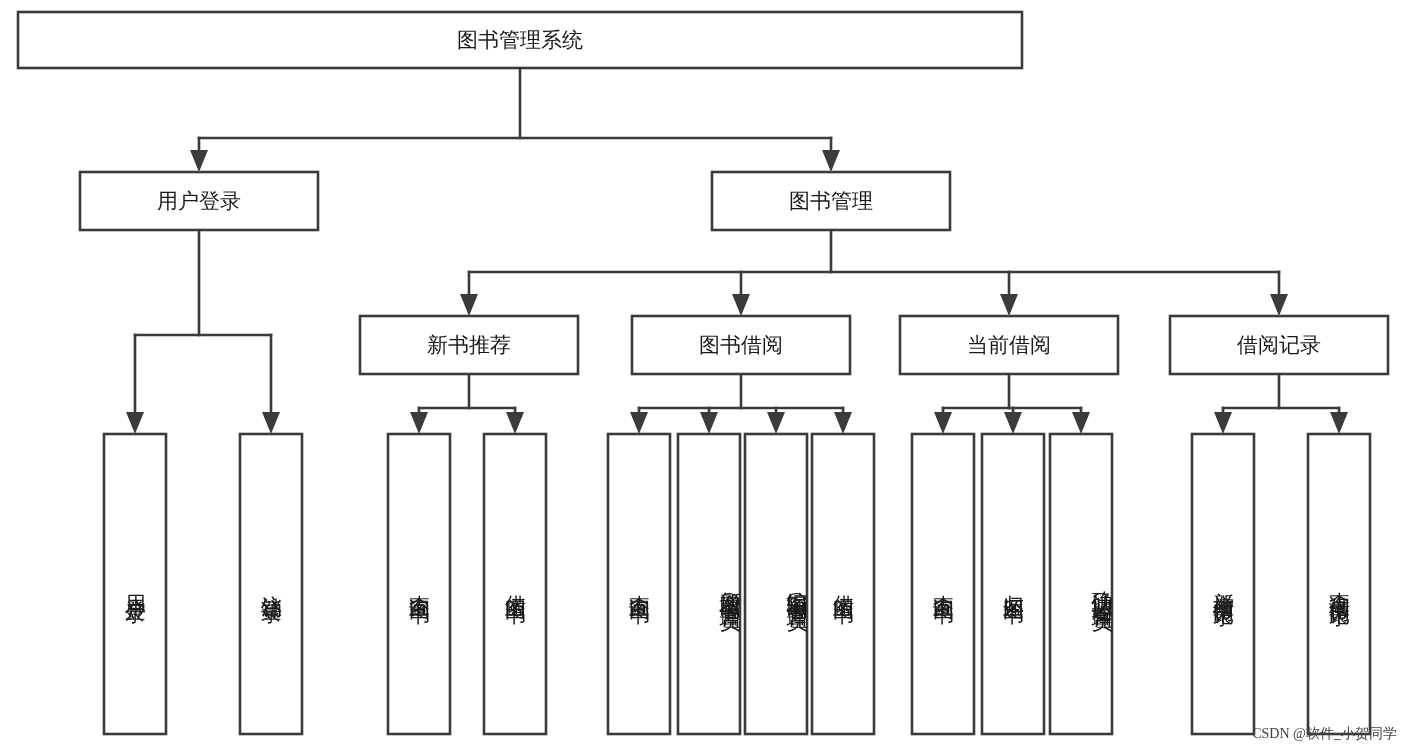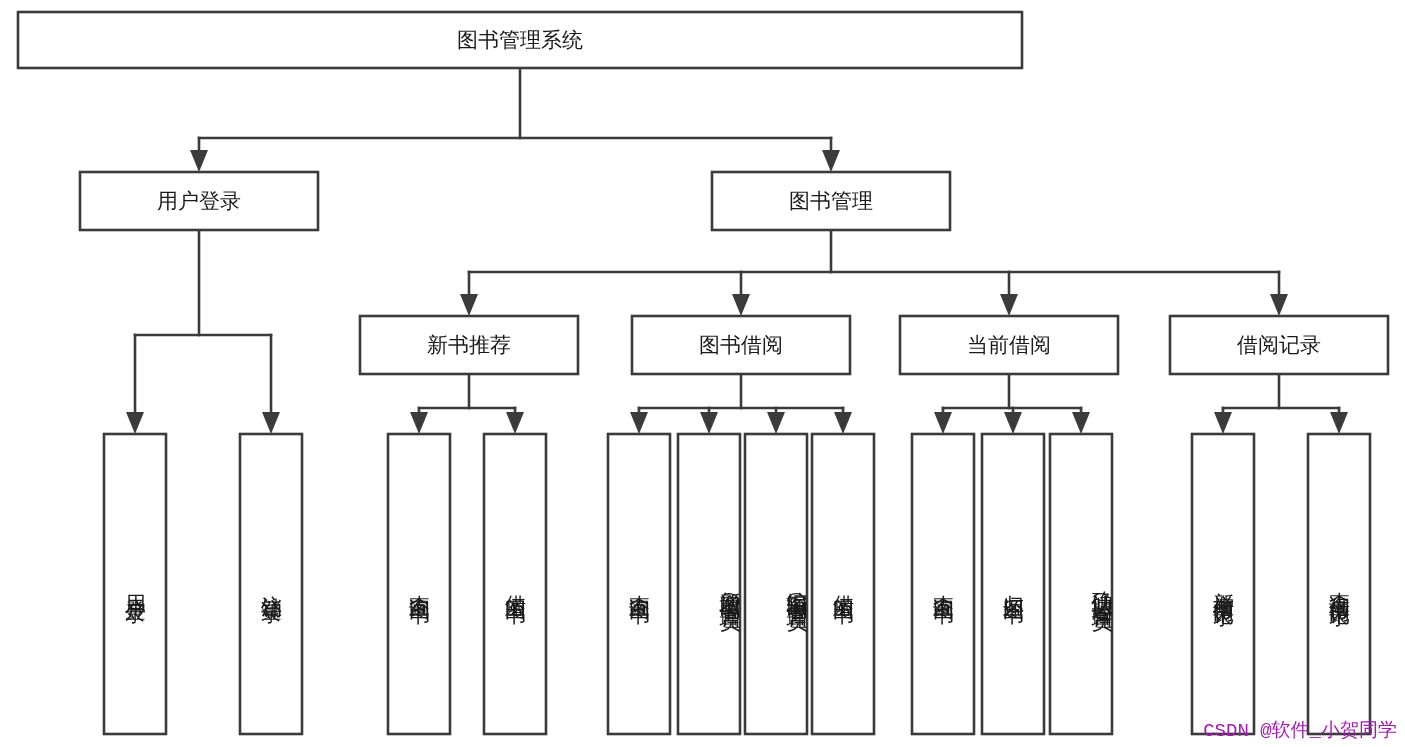--- a/index.html
+++ b/index.html
@@ -65,23 +65,23 @@
     pointer-events: none;
     user-select: none;
   }
   .leaf-label.centered {
     align-items: center;
   }
   .watermark {
     position: absolute;
     right: 8px;
     bottom: 4px;
-    font-family: Liberation Mono, monospace;
-    font-size: 19px;
-    color: #a21caf;
+    font-family: Liberation Serif, serif;
+    font-size: 14px;
+    color: #404040;
     white-space: nowrap;
     user-select: none;
   }
 </style>
 </head>
 <body>
 
 <div id="diagram-root">
 
   <svg id="tree-svg" viewBox="0 0 1405 747">

